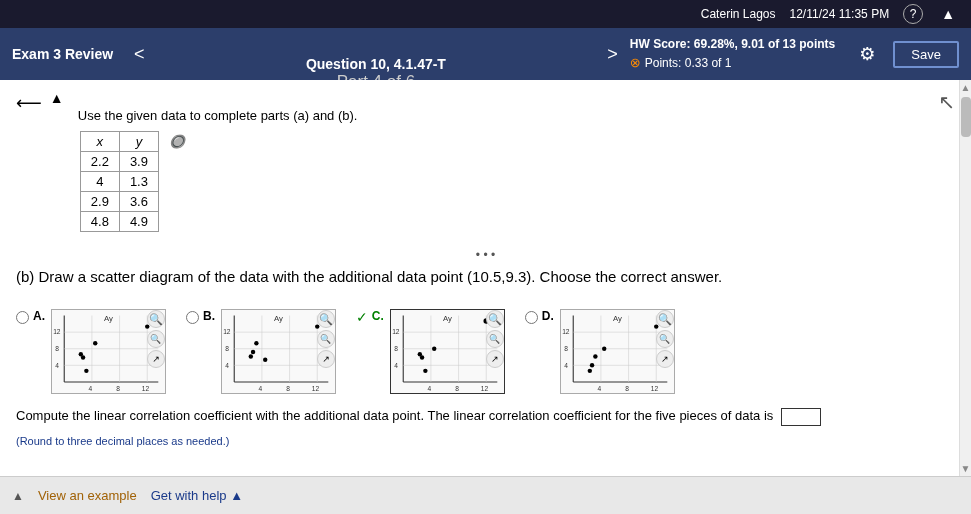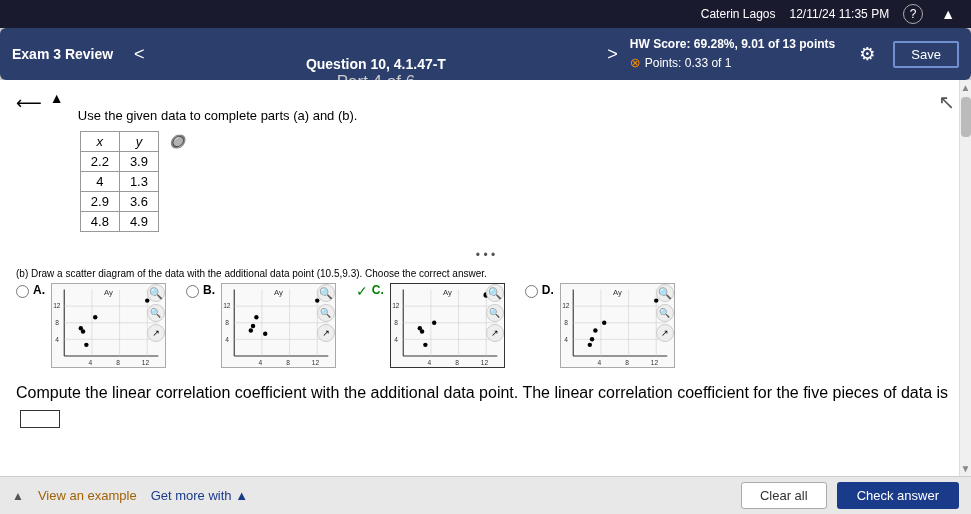--- a/index.html
+++ b/index.html
@@ -31,21 +31,20 @@
 
     
     .header-row {
       background: #2c3e6b;
       color: white;
       height: 52px;
       display: flex;
       align-items: center;
       padding: 0 12px;
       gap: 8px;
-      border-radius: 6px;
     }
     .exam-title {
       font-size: 14px;
       font-weight: bold;
       min-width: 110px;
     }
     .nav-arrow {
       background: none;
       border: none;
       color: white;
@@ -138,22 +137,22 @@
     }
 
     .divider-dots {
       text-align: center;
       color: #555;
       font-size: 12px;
       margin: 6px 0;
     }
 
     .part-b-text {
-      font-size: 10px;
-      margin-bottom: 4px;
+      font-size: 15px;
+      margin-bottom: 24px;
     }
 
     
     .answer-choices {
       display: flex;
       gap: 10px;
       align-items: flex-start;
       margin-bottom: 10px;
     }
     .choice {
@@ -205,21 +204,21 @@
     .choice-c-label {
       color: green;
       font-weight: bold;
     }
     .checkmark-c {
       color: green;
       font-size: 14px;
     }
 
     .correlation-text {
-      font-size: 16px;
+      font-size: 13px;
       margin-bottom: 6px;
       line-height: 1.6;
     }
     .answer-box {
       display: inline-block;
       border: 1px solid #333;
       width: 40px;
       height: 18px;
       vertical-align: middle;
       margin-left: 4px;
@@ -519,35 +518,32 @@
         </div>
       </div>
     </div>
 
   </div>
 
   <div class="correlation-text">
     <span>Compute the linear correlation coefficient with the additional data point. The linear correlation coefficient for the five pieces of data is</span>
     <span class="answer-box"></span>
   </div>
+  <div class="correlation-text" style="color:#1a3a8a;font-size:11px;">(Round to three decimal places as needed.)</div>
 
   <div class="scroll-bar-right">
     <div style="display:flex;flex-direction:column;align-items:center;padding:2px 0;">
       <span style="font-size:10px;color:#888;cursor:pointer;">▲</span>
     </div>
     <div class="scroll-thumb"></div>
     <div style="position:absolute;bottom:2px;left:0;right:0;display:flex;justify-content:center;">
       <span style="font-size:10px;color:#888;cursor:pointer;">▼</span>
     </div>
   </div>
 </div>
 
 <div class="bottom-bar">
   <div class="bottom-left">
     <span style="font-size:12px;color:#555;">▲</span>
     <a class="view-example-link">View an example</a>
-    <a class="get-more-help">Get more with ▲</a>
-  </div>
-  <div class="bottom-right">
-    <button class="clear-all-btn">Clear all</button>
-    <button class="check-answer-btn">Check answer</button>
+    <a class="get-more-help">Get with help ▲</a>
   </div>
 </div>
 
 </body></html>

